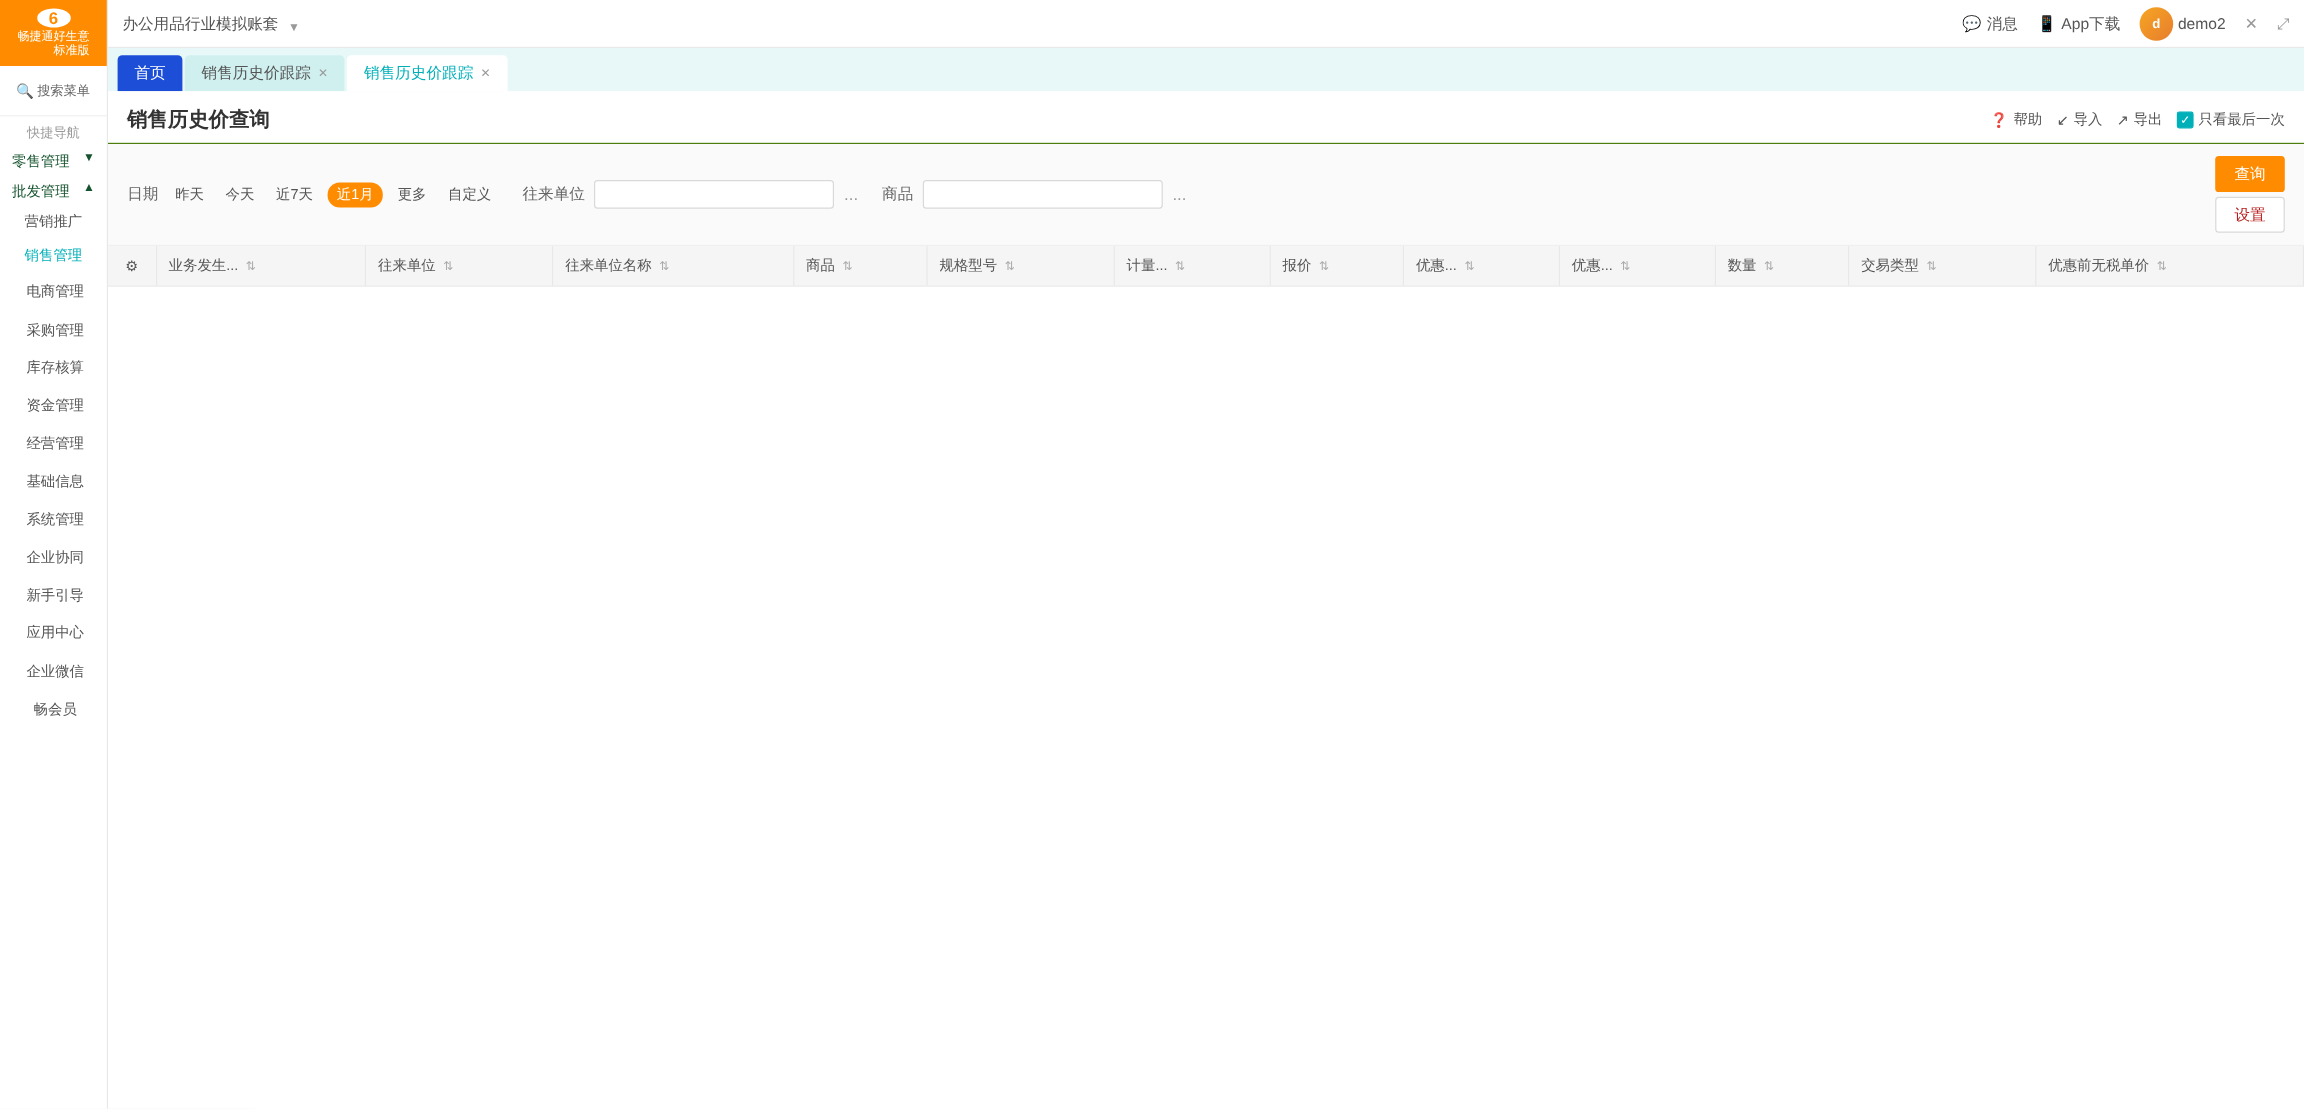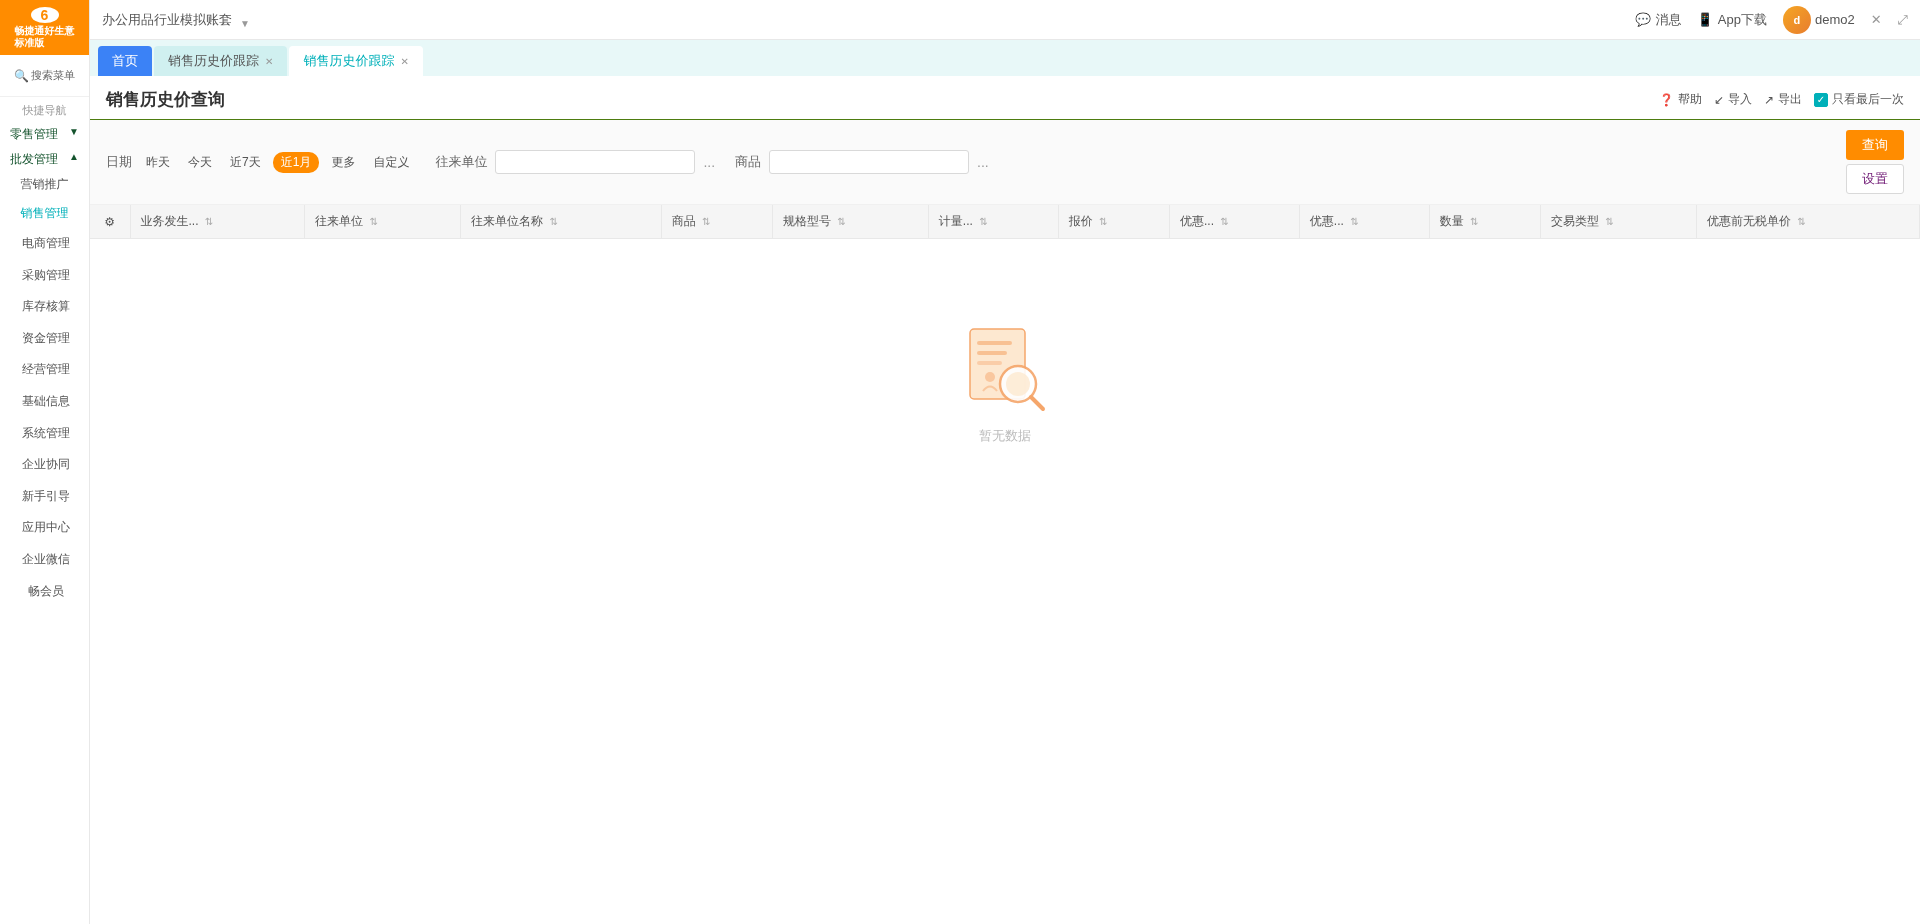--- a/index.html
+++ b/index.html
@@ -27,21 +27,21 @@
       justify-content: center;
     }
     .sidebar-logo .logo-icon {
       width: 28px; height: 28px;
       background: #fff;
       border-radius: 50%;
       display: flex; align-items: center; justify-content: center;
       margin-bottom: 2px;
     }
     .sidebar-logo .logo-icon span { color: #ff8c00; font-weight: bold; font-size: 14px; }
-    .sidebar-logo .logo-text { font-size: 10px; line-height: 1.2; text-align: left; font-weight: bold; }
+    .sidebar-logo .logo-text { font-size: 10px; line-height: 1.2; text-align: right; }
 
     .sidebar-search {
       padding: 8px 6px;
       border-bottom: 1px solid #f0f0f0;
     }
     .sidebar-search .search-item {
       display: flex; align-items: center; justify-content: center;
       padding: 5px;
       cursor: pointer;
       color: #666;
@@ -138,21 +138,21 @@
       border-radius: 4px 4px 0 0;
       margin-right: 2px;
       height: 30px;
     }
     .tab.active {
       background: #fff;
       color: #00b0b9;
       font-weight: 500;
     }
     .tab.home {
-      background: #3b82f6;
+      background: #1d4ed8;
       color: #fff;
     }
     .tab .close-btn { color: #999; font-size: 10px; cursor: pointer; }
 
     
     .page-content {
       flex: 1;
       background: #fff;
       overflow: auto;
       padding: 0;
@@ -214,21 +214,21 @@
       padding: 4px 8px; font-size: 12px; color: #333;
       width: 200px; outline: none;
     }
     .filter-dots { color: #999; font-size: 14px; cursor: pointer; }
 
     .btn-query {
       background: #ff8c00; color: #fff; border: none; border-radius: 3px;
       padding: 6px 16px; font-size: 13px; cursor: pointer;
     }
     .btn-settings {
-      background: #fff; color: #701a75; border: 1px solid #d9d9d9; border-radius: 3px;
+      background: #fff; color: #b91c1c; border: 1px solid #d9d9d9; border-radius: 3px;
       padding: 5px 14px; font-size: 13px; cursor: pointer;
     }
 
     
     .table-wrapper {
       padding: 0;
       overflow: auto;
       flex: 1;
     }
     table {
@@ -493,34 +493,15 @@
             <th>
               <span>优惠前无税单价</span>
               <span class="sort-arrows">⇅</span>
             </th>
           </tr>
         </thead>
         <tbody>
         </tbody>
       </table>
 
-      <div class="empty-state">
-        <div class="empty-illustration">
-          <svg width="100" height="100" viewBox="0 0 100 100">
-
-            <rect x="15" y="10" width="55" height="70" rx="4" fill="#fde8d0" stroke="#f5a66b" stroke-width="1.5"></rect>
-            <rect x="22" y="22" width="35" height="4" rx="2" fill="#f5a66b" opacity="0.6"></rect>
-            <rect x="22" y="32" width="30" height="4" rx="2" fill="#f5a66b" opacity="0.6"></rect>
-            <rect x="22" y="42" width="25" height="4" rx="2" fill="#f5a66b" opacity="0.4"></rect>
-
-            <circle cx="63" cy="65" r="18" fill="#fff" stroke="#f5a66b" stroke-width="2.5" opacity="0.9"></circle>
-            <circle cx="63" cy="65" r="12" fill="#fde8d0" opacity="0.8"></circle>
-            <line x1="76" y1="78" x2="88" y2="90" stroke="#f5a66b" stroke-width="4" stroke-linecap="round"></line>
-
-            <circle cx="35" cy="58" r="5" fill="#f5a66b" opacity="0.5"></circle>
-            <path d="M28 72 Q35 63 42 72" stroke="#f5a66b" stroke-width="2" fill="none" opacity="0.5"></path>
-          </svg>
-        </div>
-        <span class="empty-text">暂无数据</span>
-      </div>
     </div>
   </div>
 </div>
 
 </body></html>

